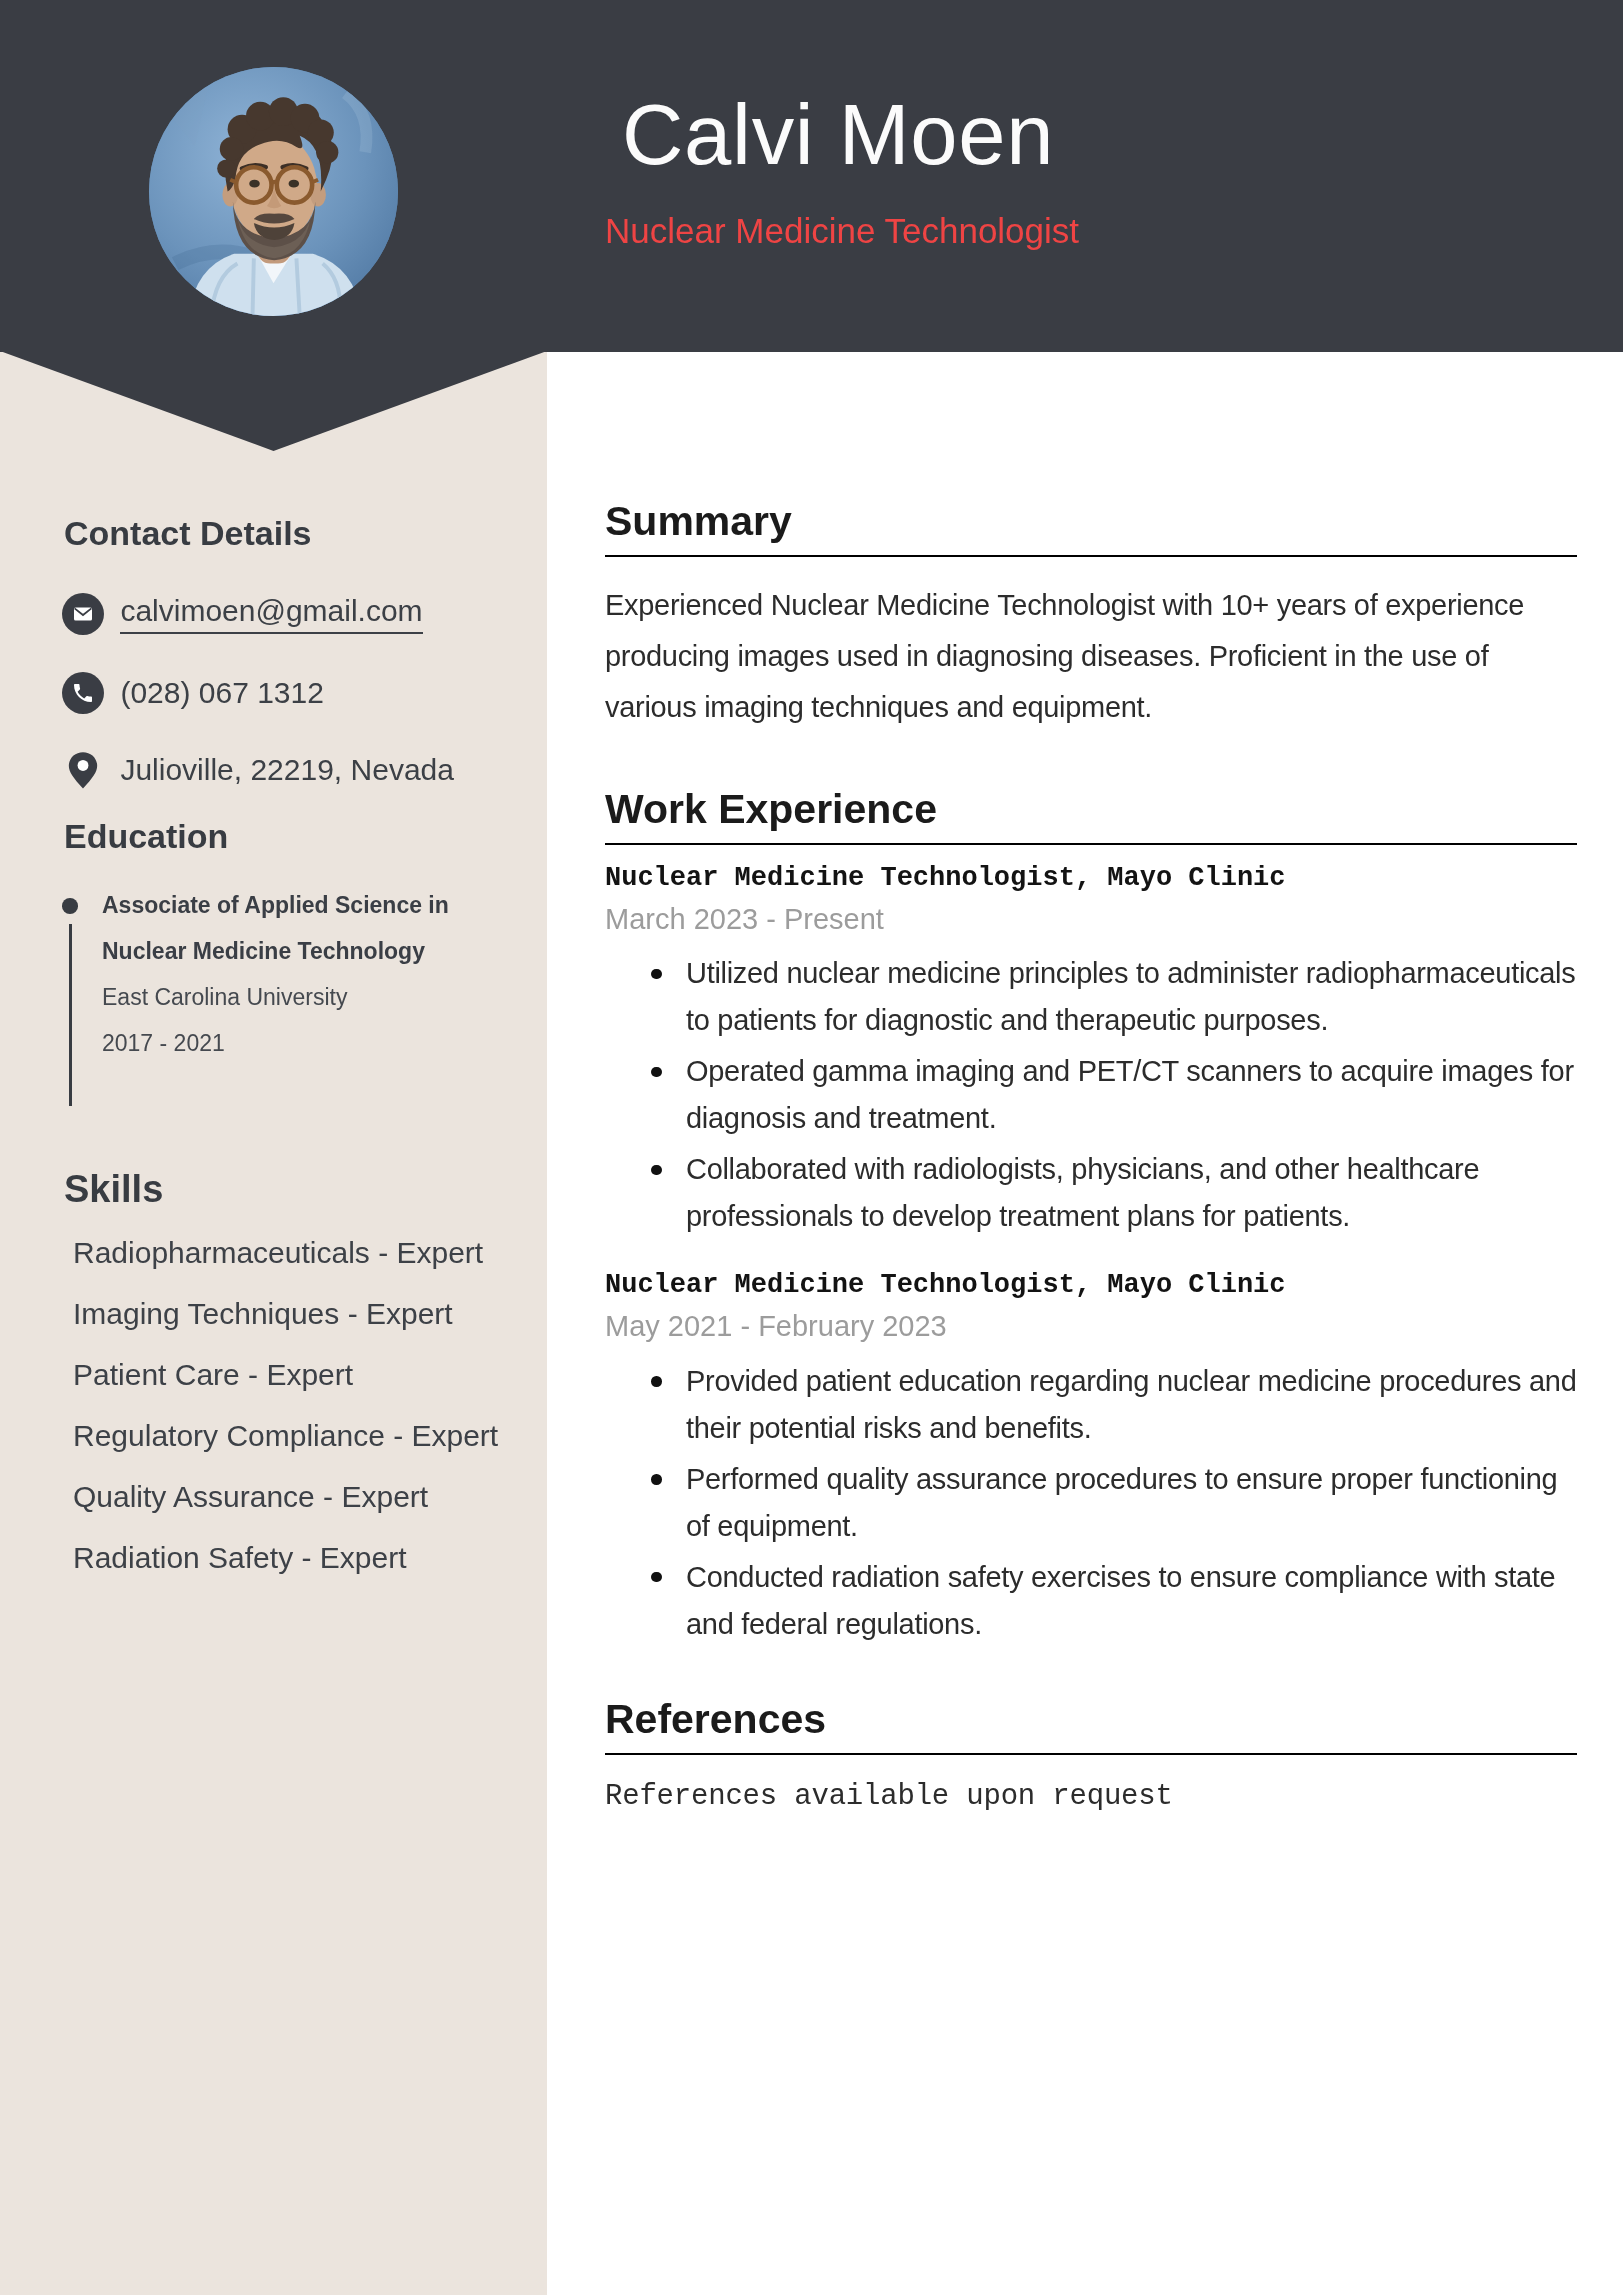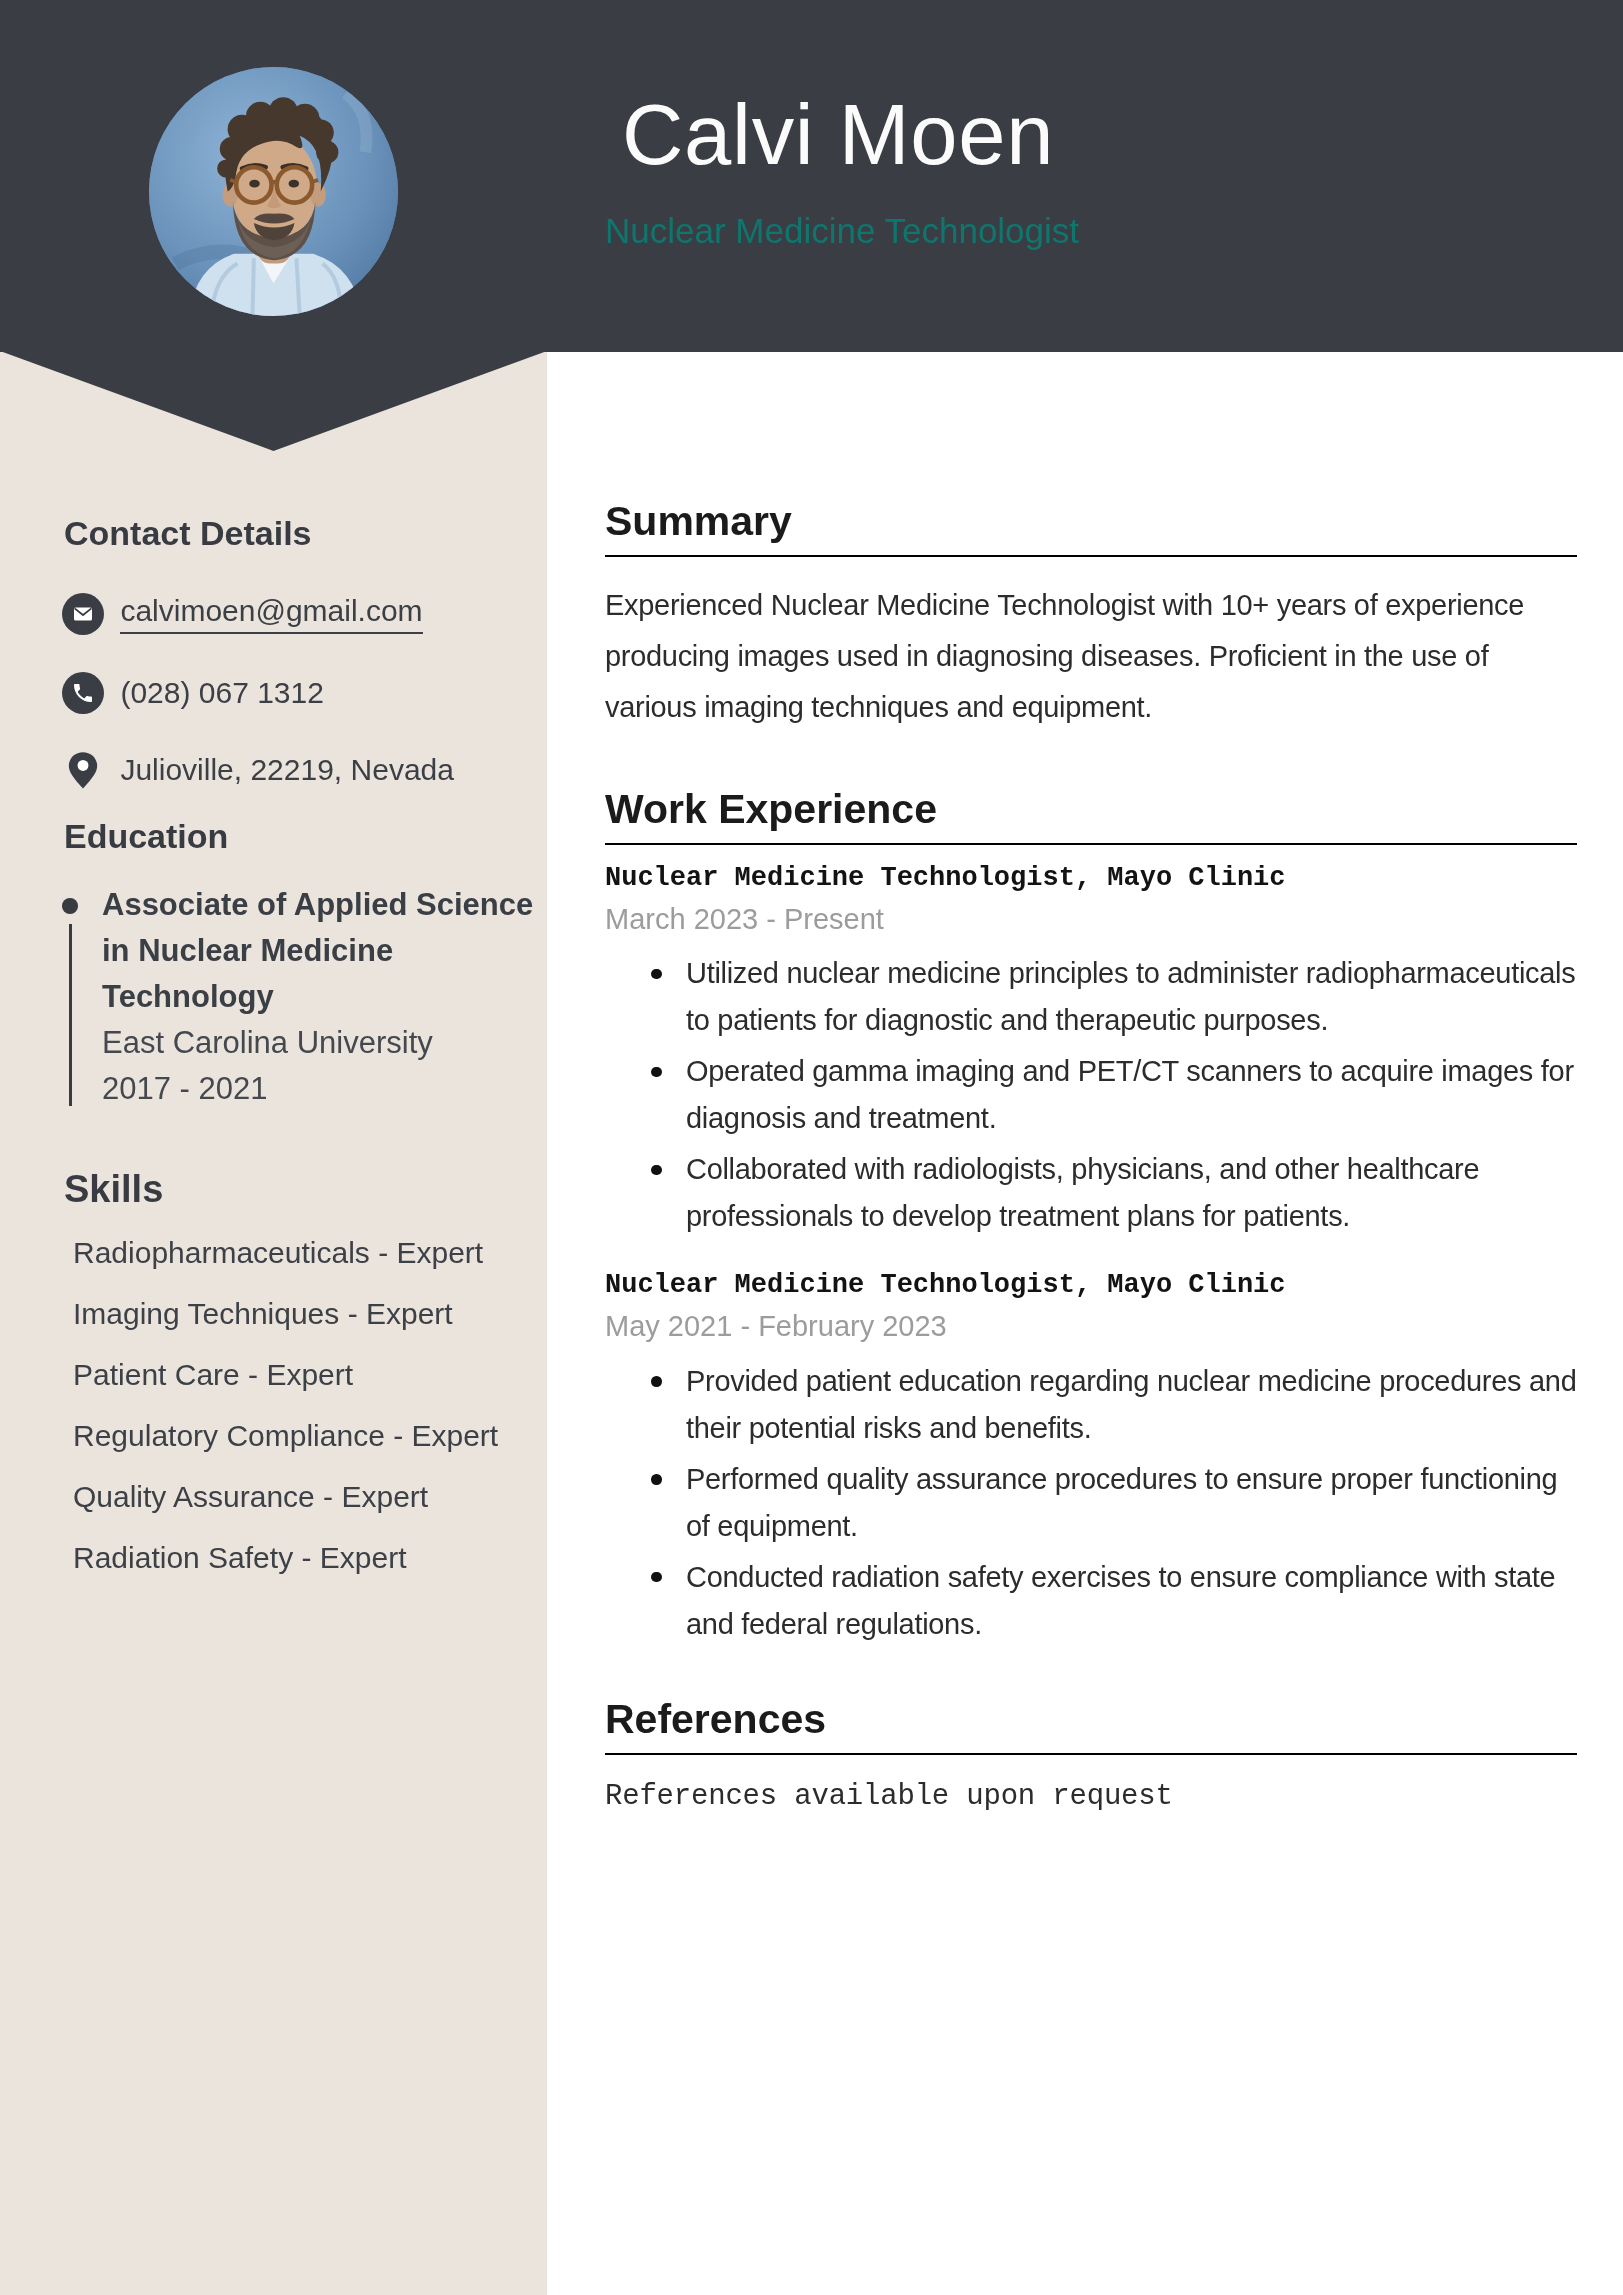--- a/index.html
+++ b/index.html
@@ -14,21 +14,21 @@
     background:var(--header-bg,#3a3d44); }
   .header-chevron { position:absolute; top:351px; left:0; width:547px; height:100px;
     background:var(--header-bg,#3a3d44);
     clip-path:polygon(0 0, 100% 0, 50% 100%); }
   .photo { position:absolute; top:67px; left:149px; width:249px; height:249px;
     border-radius:50%; overflow:hidden; background:#5d87b0; }
   .photo svg { display:block; width:100%; height:100%; }
   .name { position:absolute; left:622px; top:90px; font-size:85px; line-height:1.05;
     font-weight:400; color:#fbfbfb; letter-spacing:0.7px; white-space:nowrap; }
   .role { position:absolute; left:605px; top:210px; font-size:35px; line-height:1.2;
-    font-weight:400; color:#0f766e; white-space:nowrap; }
+    font-weight:400; color:#ef4444; white-space:nowrap; }
 
   
   .side-h { font-size:34px; font-weight:700; color:#383c42; line-height:1.1; }
   .contact-heading { position:absolute; left:64px; top:515px; }
   .contact-row { position:absolute; left:62px; height:42px; display:flex;
     align-items:center; gap:16.4px; }
   .row-email { top:593px; } .row-phone { top:672px; } .row-location { top:749px; }
   .cicon { width:42px; height:42px; border-radius:50%; background:var(--header-bg,#3a3d44);
     display:flex; align-items:center; justify-content:center; flex:0 0 auto; }
   .cicon svg { width:24px; height:24px; display:block; }
@@ -37,21 +37,21 @@
   .ctext { font-size:30px; color:#3c4046; white-space:nowrap; }
   .email-link { border-bottom:2.6px solid #3c4046; padding-bottom:4.6px; text-decoration:none;
     color:#3c4046; cursor:pointer; }
 
   .education-heading { position:absolute; left:64px; top:818px; }
   .edu-dot { position:absolute; left:62px; top:898px; width:15.7px; height:15.7px;
     border-radius:50%; background:#383c42; }
   .edu-line { position:absolute; left:69px; top:924px; width:3.3px; height:182px;
     background:#383c42; }
   .edu-text { position:absolute; left:102px; top:882px; width:432px;
-    font-size:31px; line-height:46px; color:#45494f; }
+    font-size:23px; line-height:46px; color:#45494f; }
   .edu-degree { font-weight:700; color:#3a3e45; }
 
   .skills-heading { position:absolute; left:64px; top:1169px; font-size:38px; }
   .skills-list { position:absolute; left:64px; top:1234px; list-style:none; }
   .skills-list li { font-size:30px; line-height:37px; margin-bottom:24px;
     color:#3d4147; white-space:nowrap;margin-left:9px; }
 
   
   .main-sec { position:absolute; left:605px; width:972px; }
   .sec-summary { top:499px; } .sec-work { top:787px; } .sec-refs { top:1697px; }

